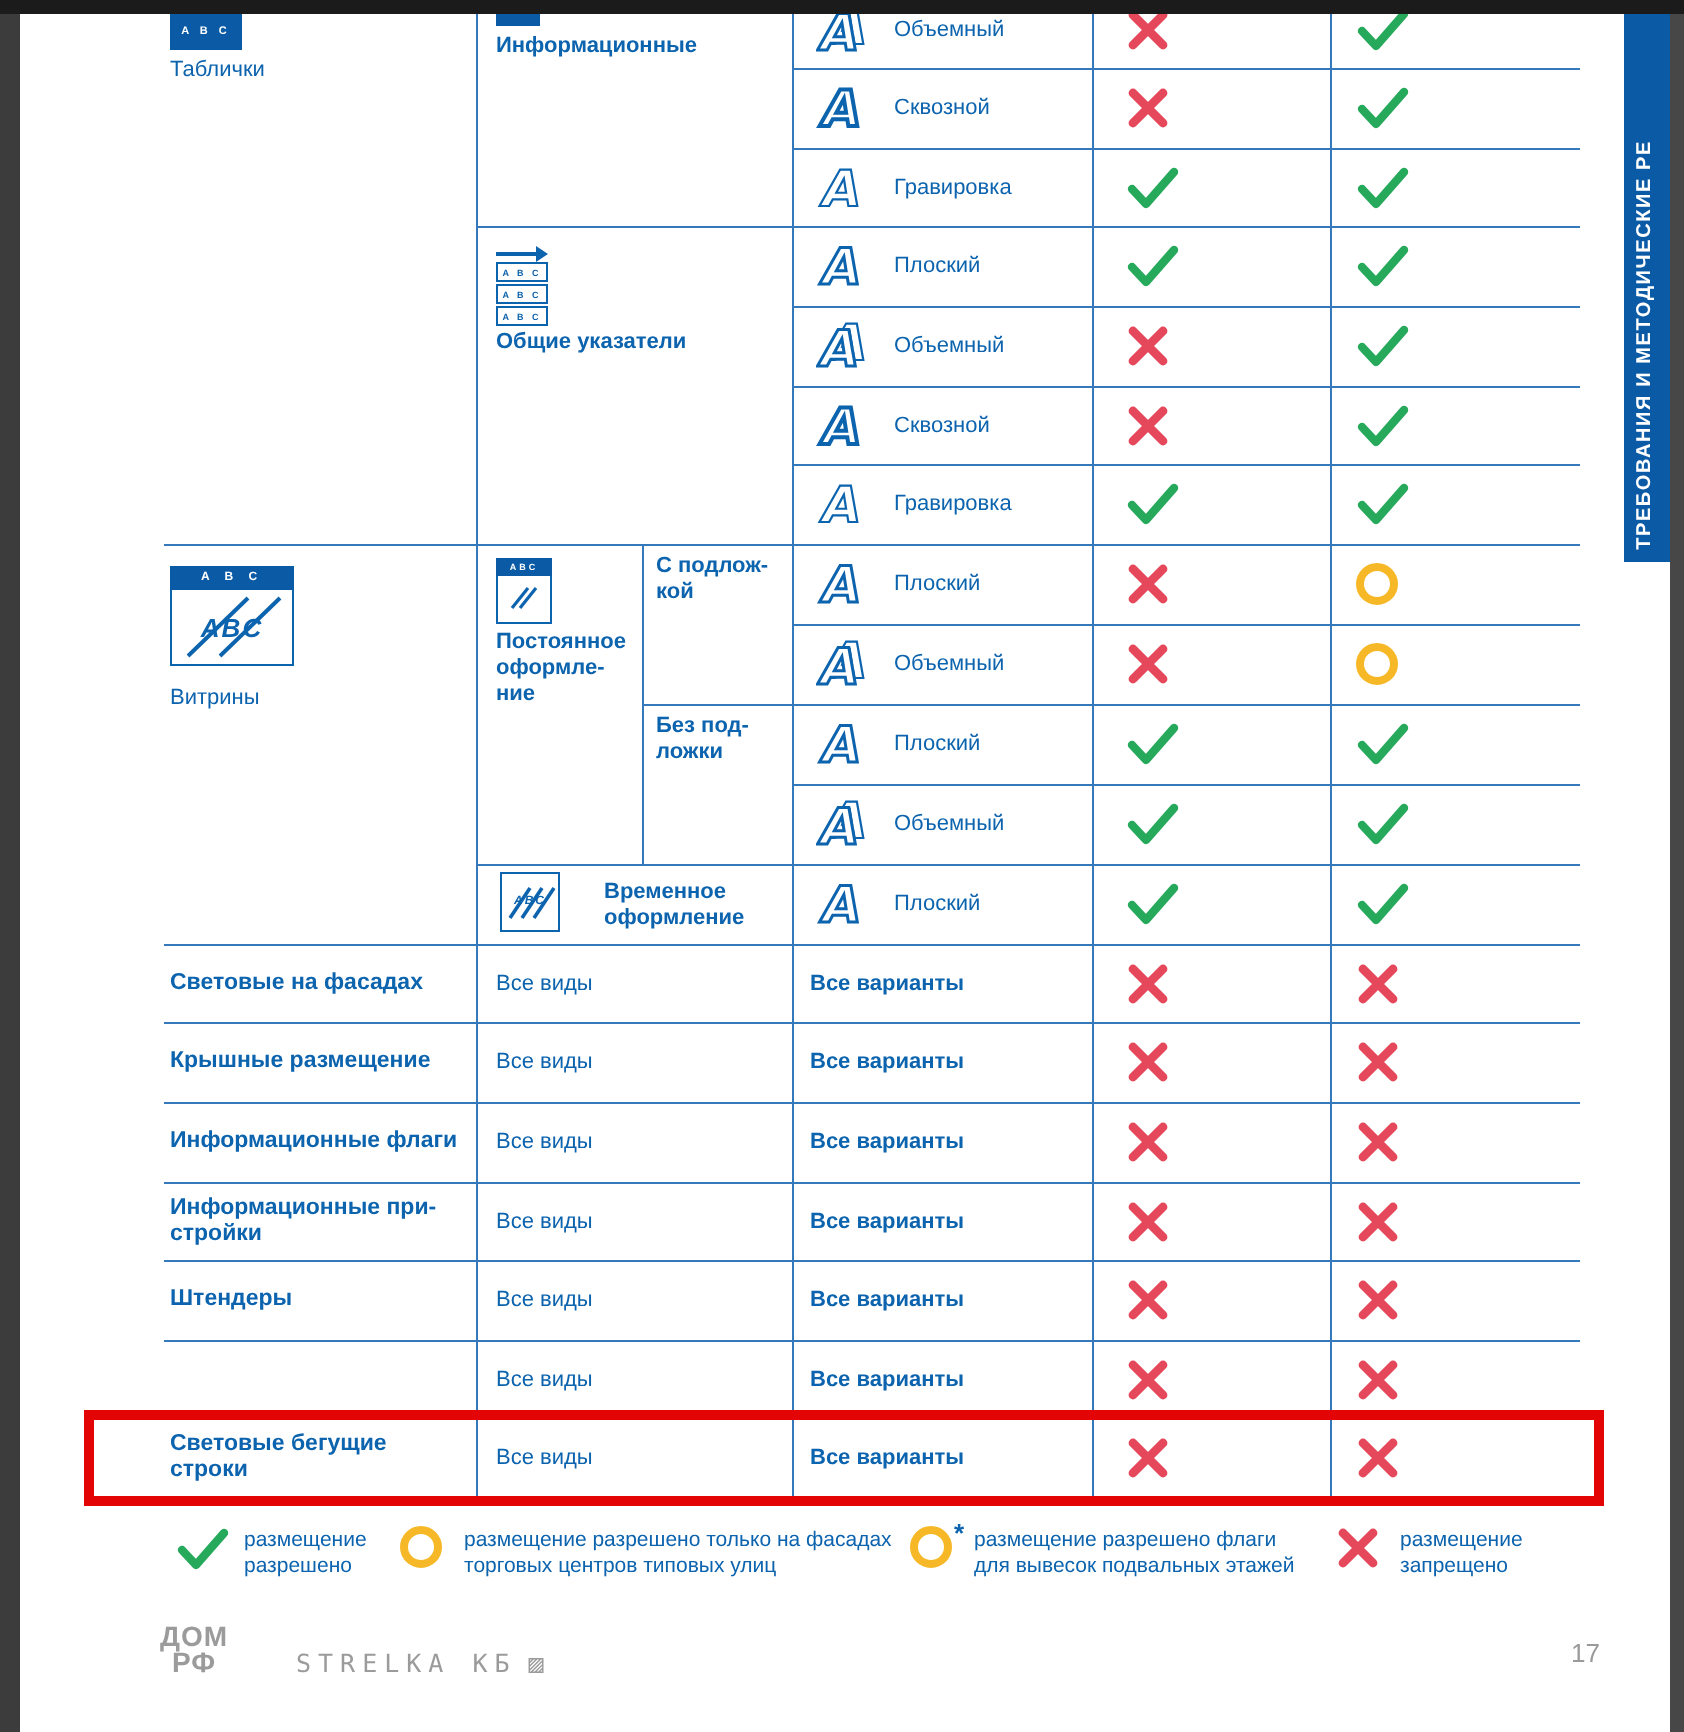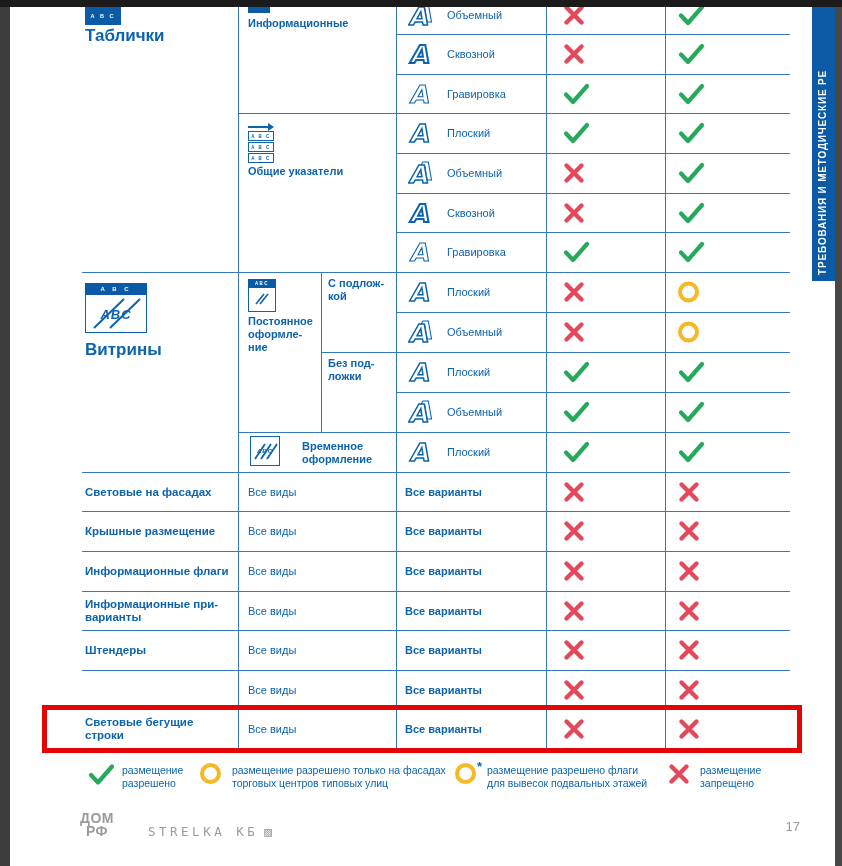--- a/index.html
+++ b/index.html
@@ -11,21 +11,21 @@
   .frame-right { position:absolute; left:835px; top:0; width:7px; height:866px; background:#474747; z-index:29; }
 
   .page { position:absolute; left:10px; top:7px; width:825px; height:859px; background:#fff; overflow:hidden; }
 
   .sidebar { position:absolute; left:812px; top:7px; width:23px; height:274px; background:#0B5AA5; overflow:hidden; z-index:20; }
   .sidebar-text { position:absolute; left:5px; bottom:6px; writing-mode:vertical-rl; transform:rotate(180deg);
     white-space:nowrap; color:#fff; font-size:10px; font-weight:bold; letter-spacing:0.8px; }
 
   .hline { position:absolute; height:1px; background:#3579BC; }
   .vline { position:absolute; width:1px;  background:#3579BC; }
-  .cat-label { position:absolute; color:#0C63AE; font-size:17px; font-weight:bold; line-height:13px; white-space:pre-line; }
+  .cat-label { position:absolute; color:#0C63AE; font-size:11px; font-weight:normal; line-height:13px; white-space:pre-line; }
   .sub-label { position:absolute; color:#0C63AE; font-size:11px; font-weight:bold; line-height:13px; white-space:pre-line; }
 
   .srow { position:absolute; left:386px; width:394px; height:40px; }
   .srow .aicon { position:absolute; left:12px; top:50%; transform:translateY(-50%); width:26px; height:30px; }
   .srow .sign-label { position:absolute; left:51px; top:50%; transform:translateY(-50%); color:#0C63AE; font-size:11px; }
   .mark { position:absolute; top:50%; transform:translateY(-50%); display:inline-flex; align-items:center; }
   .srow .m1 { left:167px; } .srow .m2 { left:282px; }
 
   .xrow { position:absolute; left:72px; width:708px; height:39px; }
   .xrow .row-cat  { position:absolute; left:3px;  top:50%; transform:translateY(-50%); color:#0C63AE; font-size:11.5px; font-weight:bold; line-height:13px; white-space:pre-line; }
@@ -405,21 +405,21 @@
         </svg>
       </span>
     <span class="mark m2">
         <svg width="22" height="22" viewBox="0 0 22 22">
           <path d="M3.5 3.5 L18.5 18.5 M18.5 3.5 L3.5 18.5" fill="none" stroke="#E5485A" stroke-width="4.4" stroke-linecap="round"></path>
         </svg>
       </span>
   </div>
   <div class="xrow" style="top:584px;height:39px">
     <span class="row-cat">Информационные при-
-варианты</span>
+стройки</span>
     <span class="kinds">Все виды</span>
     <span class="variants">Все варианты</span>
     <span class="mark m1">
         <svg width="22" height="22" viewBox="0 0 22 22">
           <path d="M3.5 3.5 L18.5 18.5 M18.5 3.5 L3.5 18.5" fill="none" stroke="#E5485A" stroke-width="4.4" stroke-linecap="round"></path>
         </svg>
       </span>
     <span class="mark m2">
         <svg width="22" height="22" viewBox="0 0 22 22">
           <path d="M3.5 3.5 L18.5 18.5 M18.5 3.5 L3.5 18.5" fill="none" stroke="#E5485A" stroke-width="4.4" stroke-linecap="round"></path>

